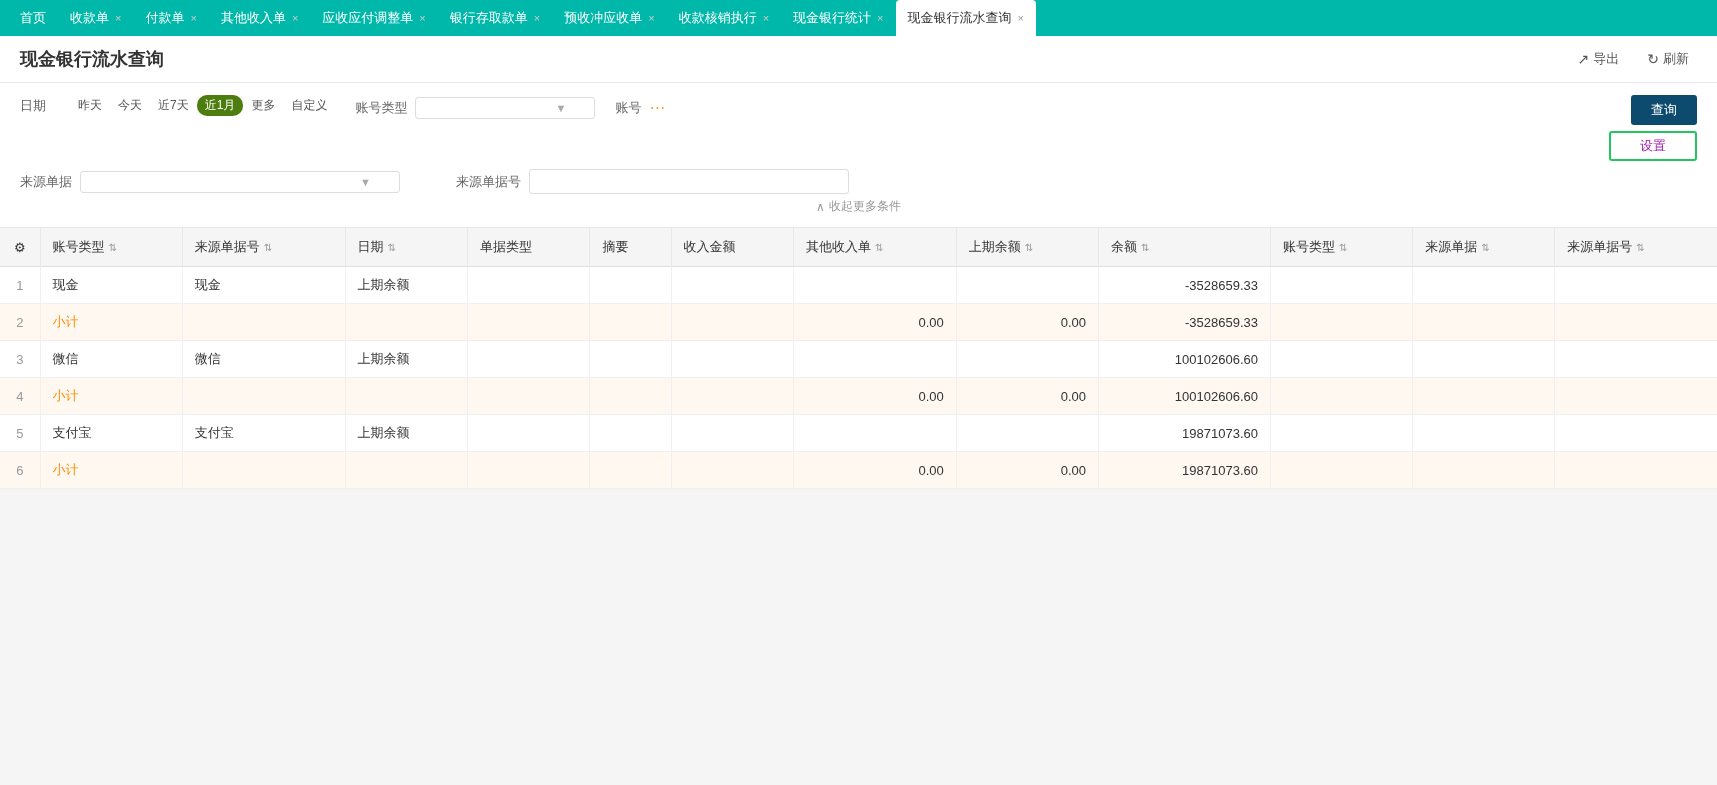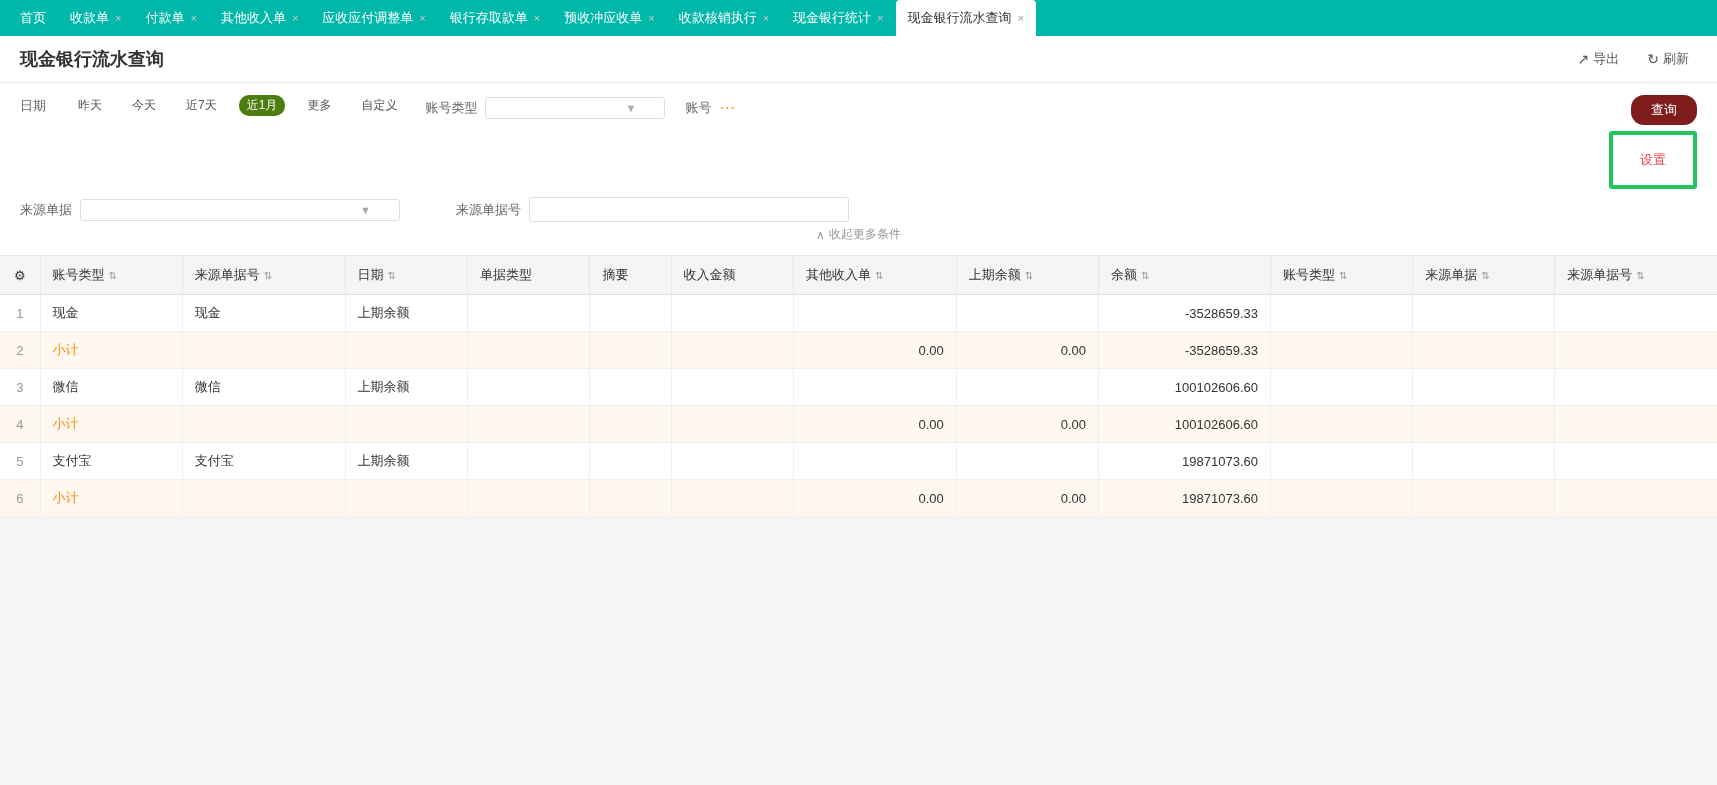--- a/index.html
+++ b/index.html
@@ -80,21 +80,21 @@
       gap: 16px;
     }
     .filter-label {
       color: #666;
       white-space: nowrap;
       min-width: 40px;
       font-size: 13px;
     }
     .filter-date-options {
       display: flex;
-      gap: 14px;
+      gap: 0;
       flex-wrap: wrap;
     }
     .date-btn {
       padding: 2px 8px;
       border-radius: 3px;
       cursor: pointer;
       font-size: 12px;
       color: #555;
     }
     .date-btn.active {
@@ -123,34 +123,34 @@
     }
     .select-input .chevron { color: #aaa; font-size: 11px; }
     .text-input {
       border: 1px solid #ddd;
       border-radius: 3px;
       padding: 4px 8px;
       font-size: 13px;
       min-width: 200px;
     }
     .btn-query {
-      background: #7f1d1d;
+      background: #0c4a6e;
       color: #fff;
       border: none;
       padding: 6px 20px;
-      border-radius: 13px;
+      border-radius: 3px;
       cursor: pointer;
       font-size: 13px;
       margin-left: 22px;
     }
     .btn-setting {
       background: #fff;
-      color: #ef4444;
-      border: 4px solid #22c55e;
-      padding: 16px 18px;
+      color: #a21caf;
+      border: 2px solid #22c55e;
+      padding: 4px 18px;
       border-radius: 3px;
       cursor: pointer;
       font-size: 13px;
     }
     .more-dots {
       color: #ff8c00;
       cursor: pointer;
       font-size: 16px;
       margin-right: 8px;
     }

